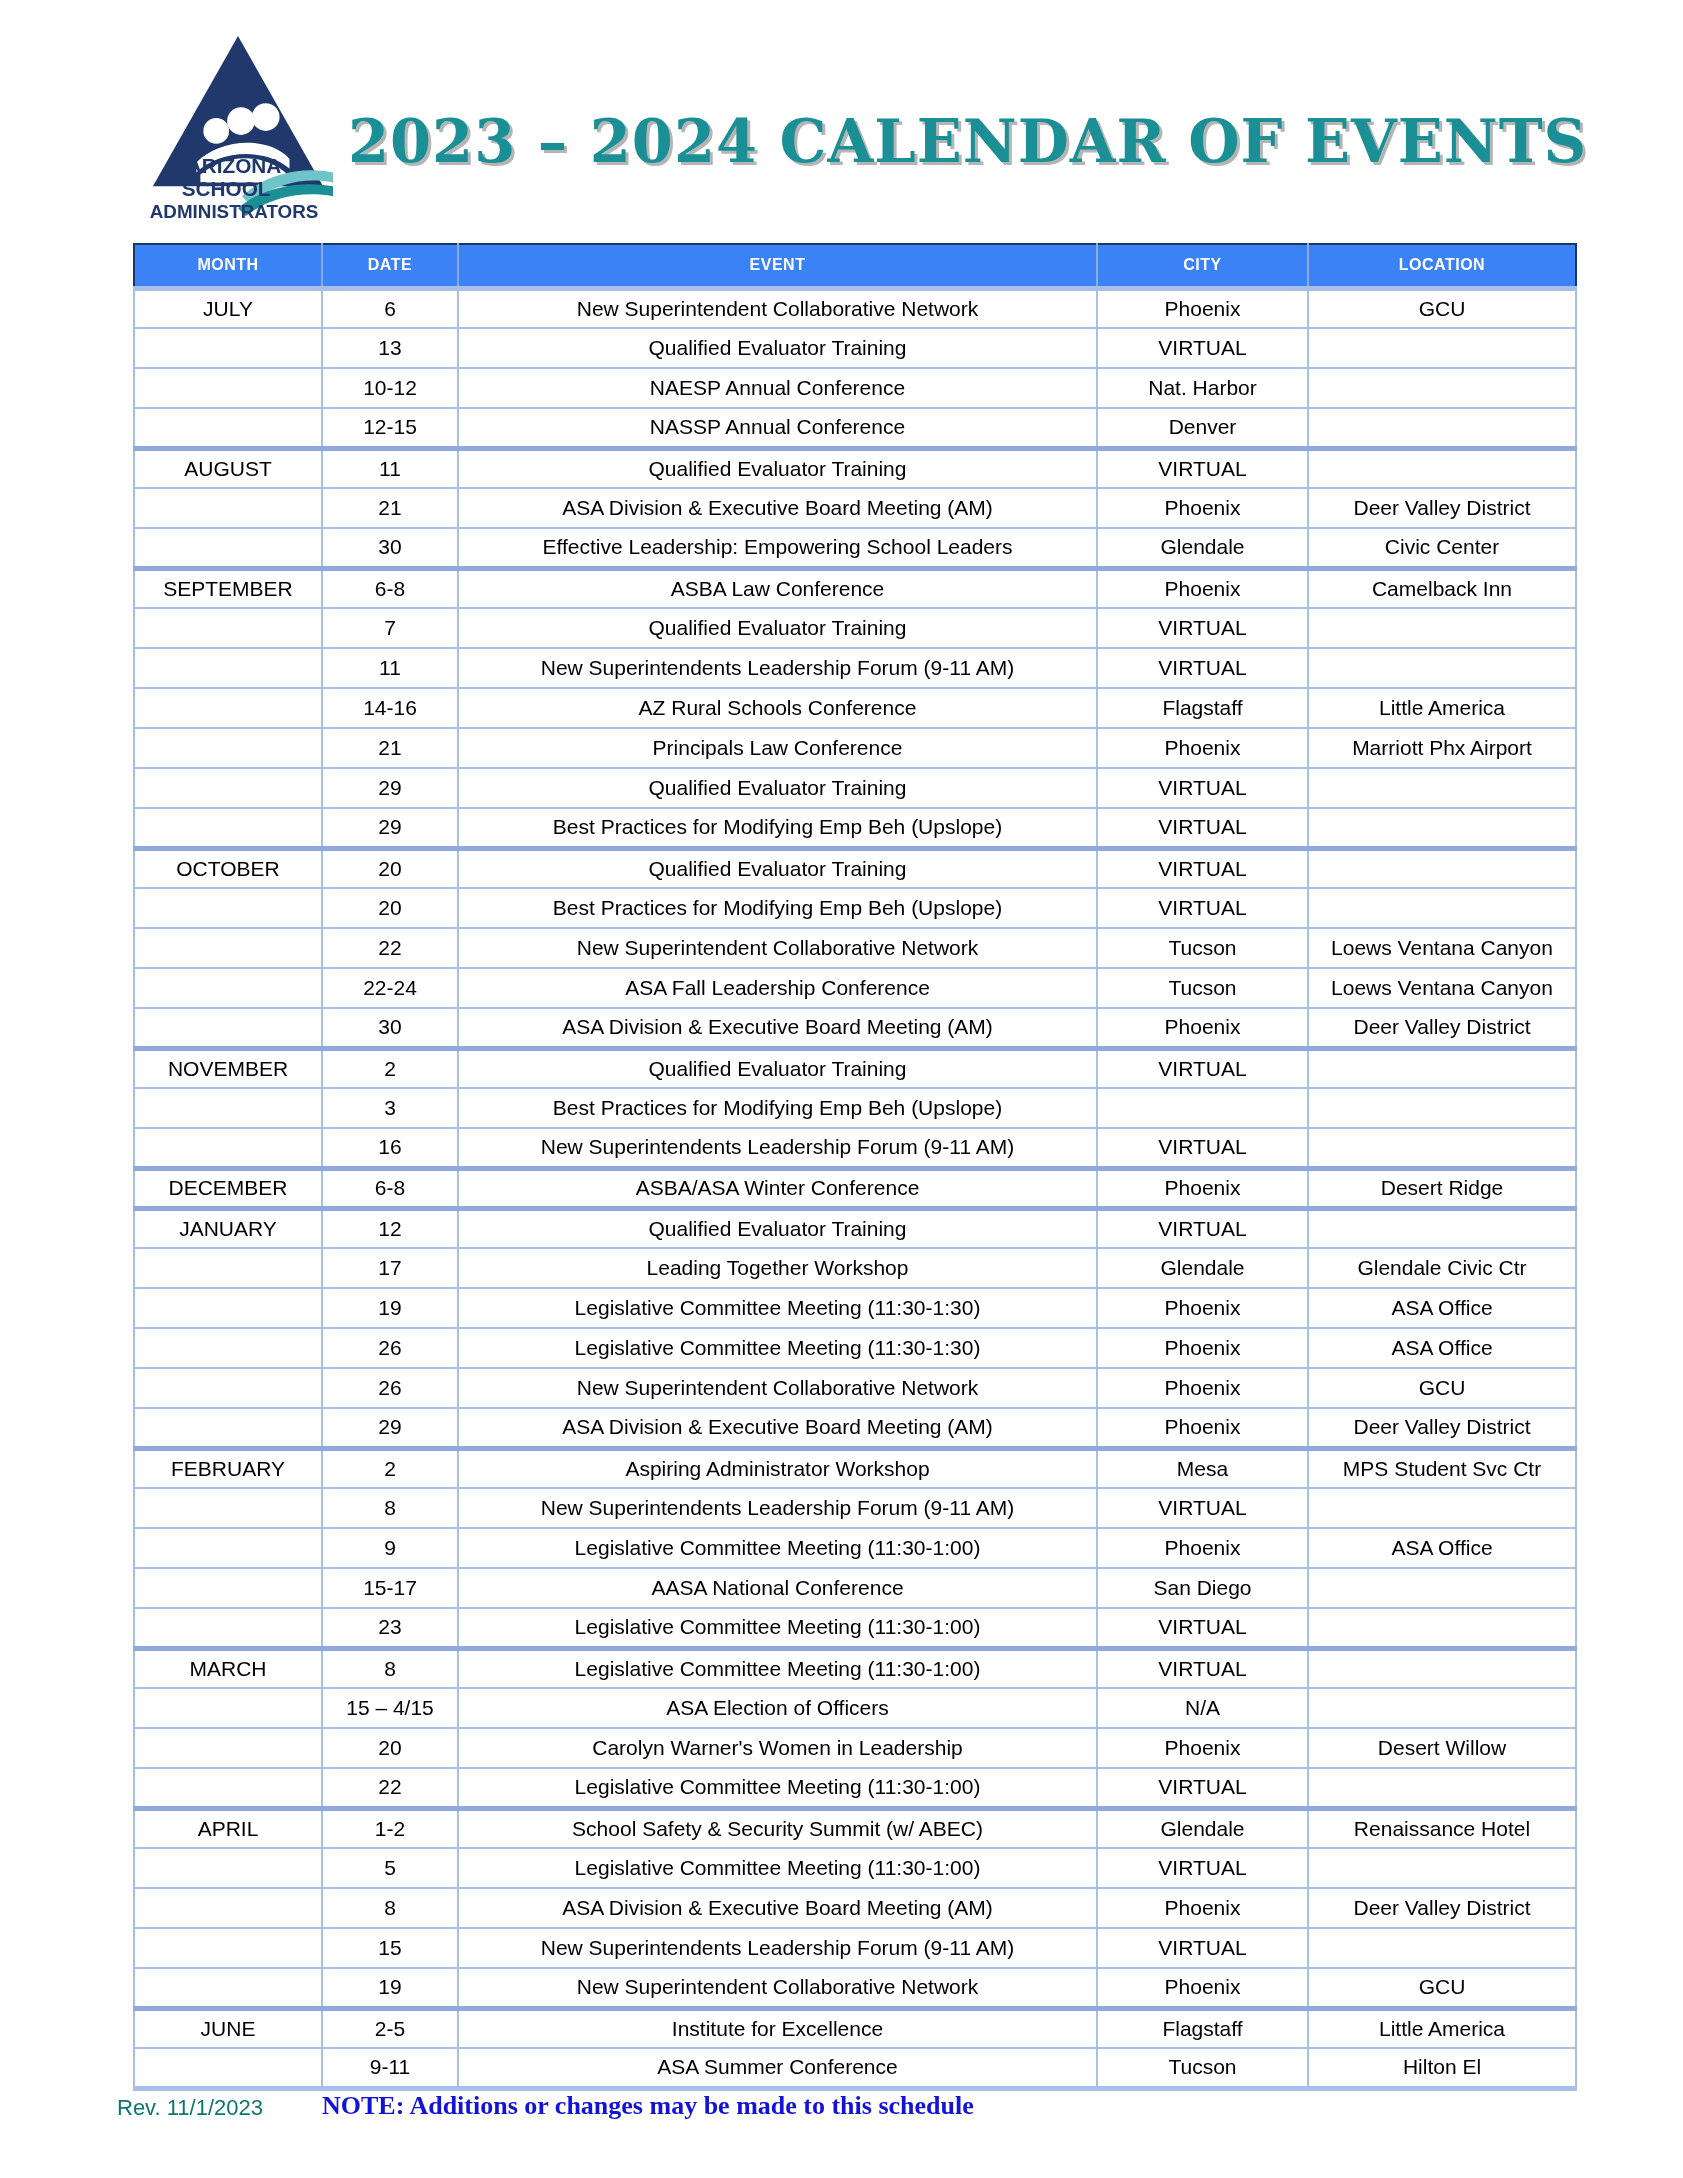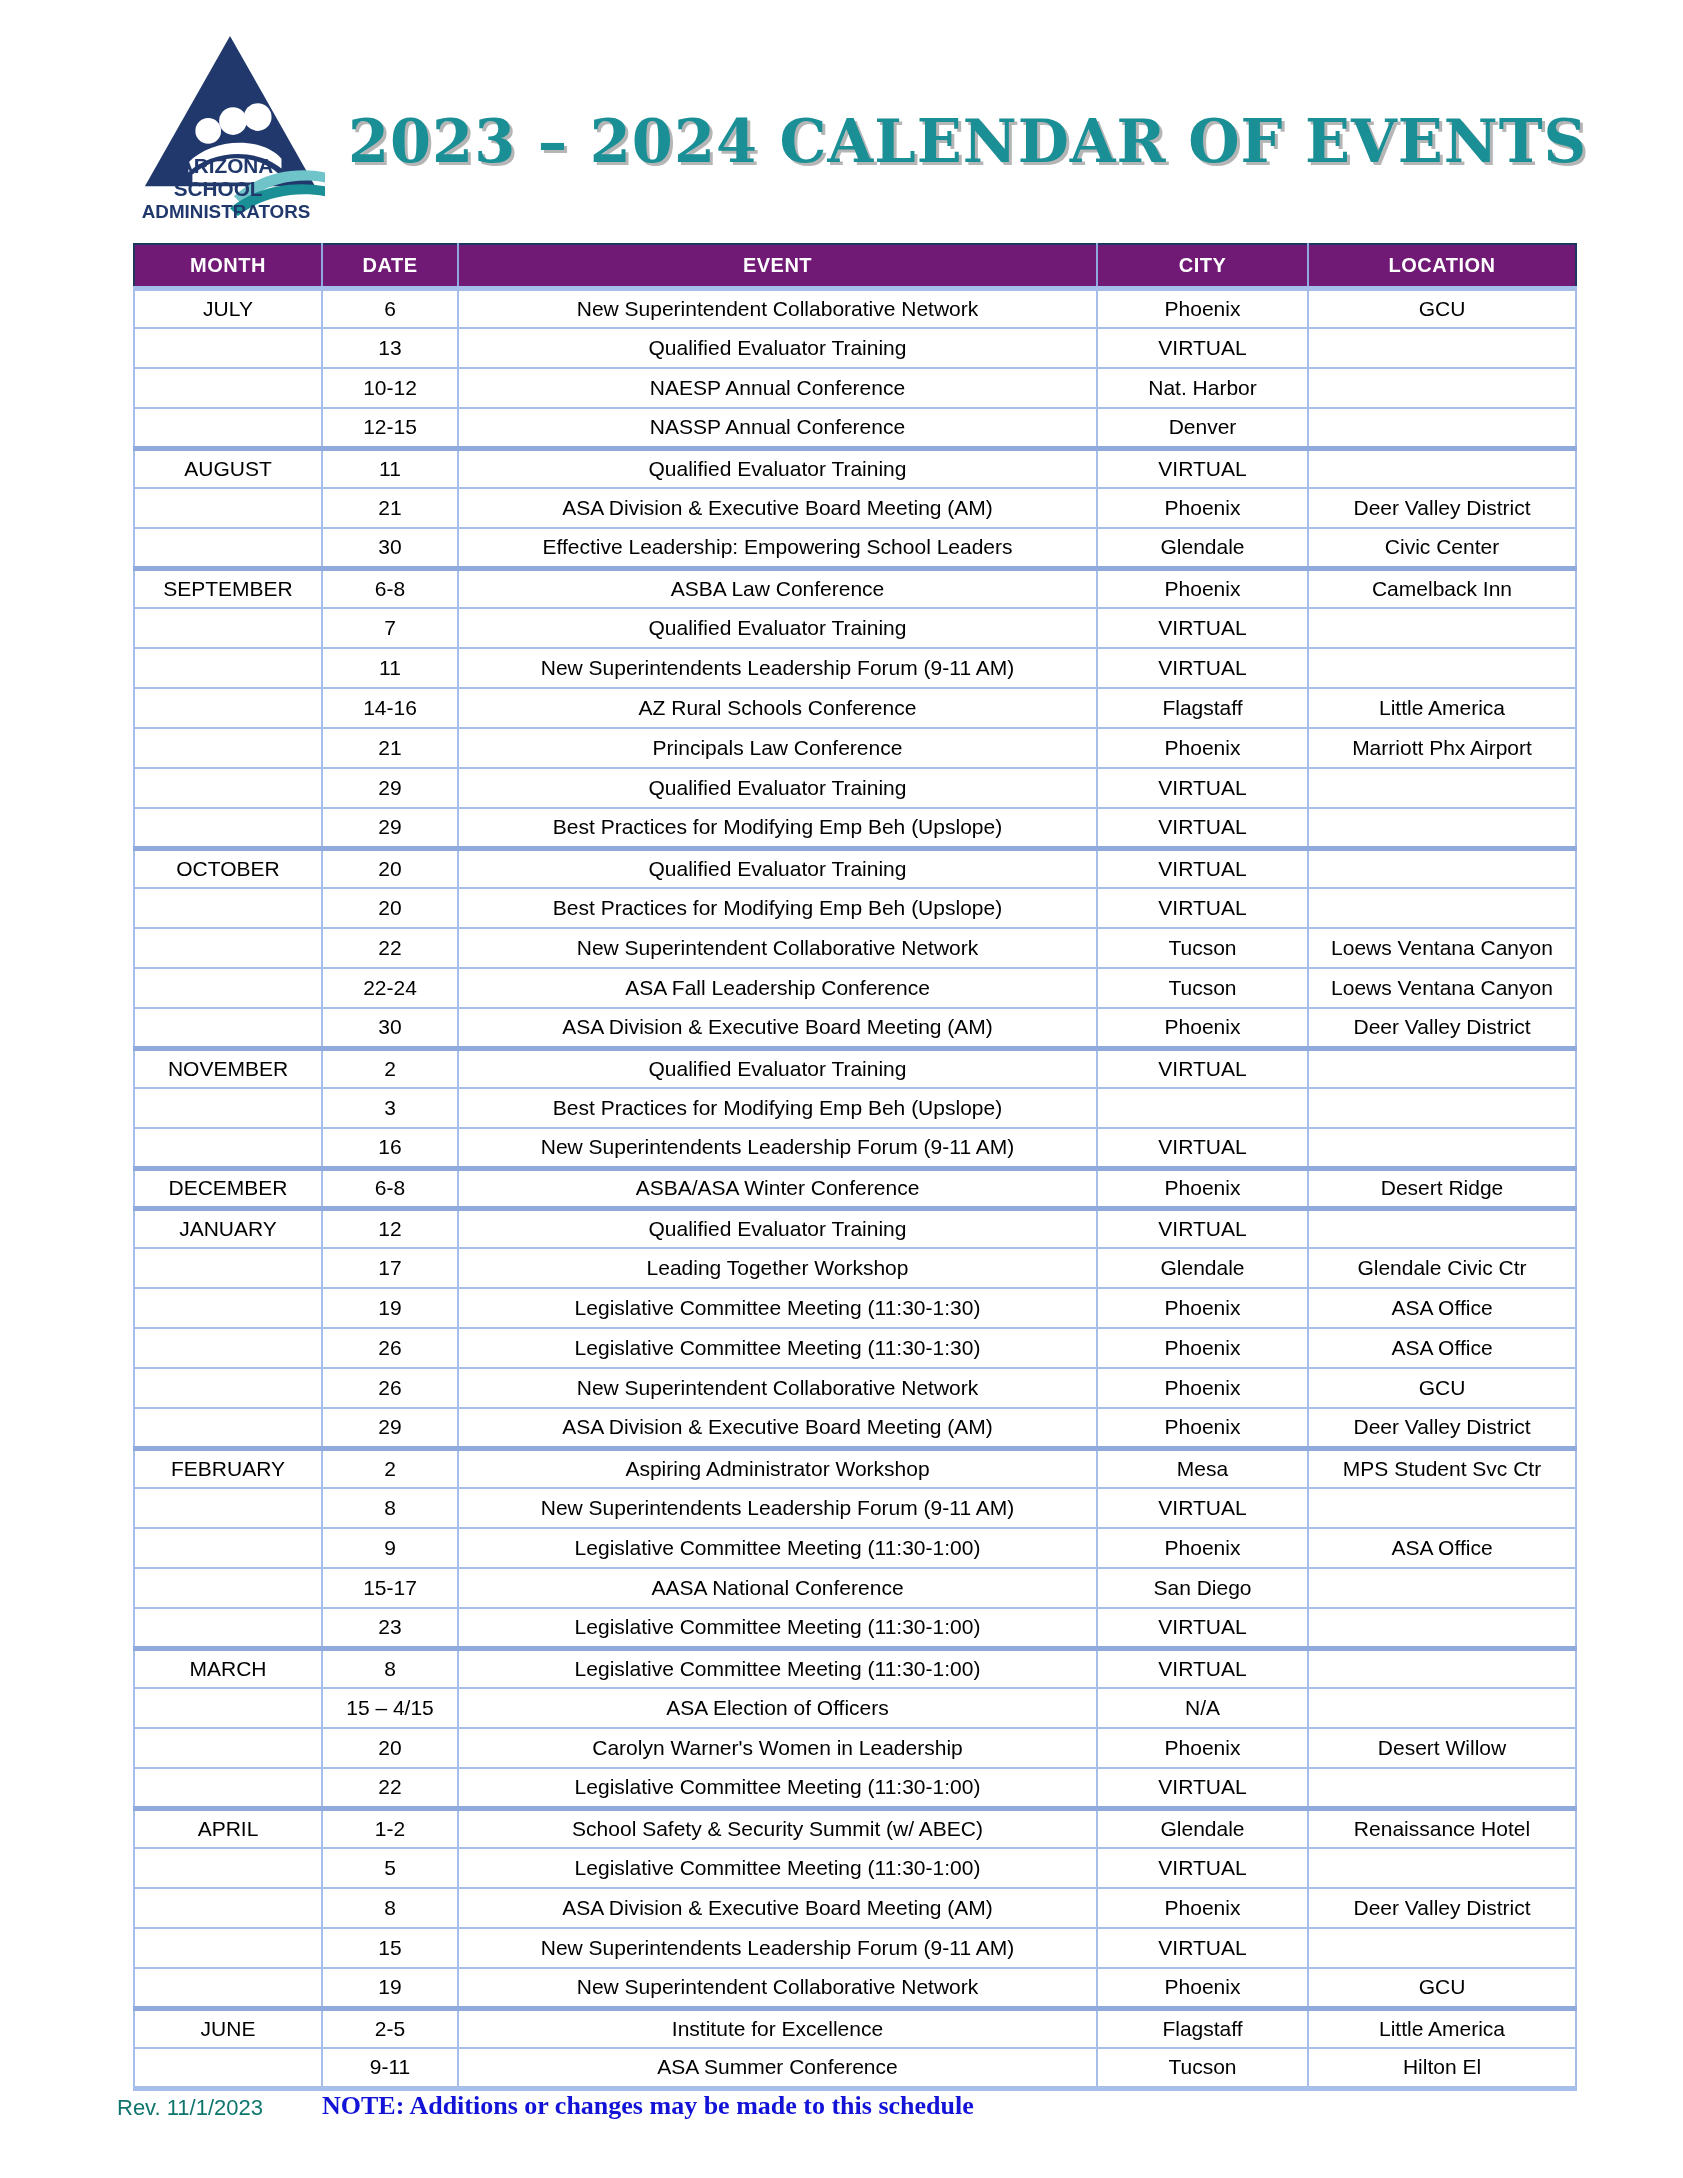--- a/index.html
+++ b/index.html
@@ -15,21 +15,21 @@
 
   
   #header {
     position: absolute;
     left: 0; top: 0;
     width: 1683px;
     height: 233px;
   }
   #logo-wrap {
     position: absolute;
-    left: 131px; top: 28px;
+    left: 139px; top: 28px;
     width: 198px; height: 193px;
   }
   #logo-svg { display: block; }
 
   #calendar-title {
     position: absolute;
     left: 348px;
     top: 107px;
     font-family: "DejaVu Serif", "Liberation Serif", serif;
     font-size: 59px;
@@ -52,23 +52,23 @@
     table-layout: fixed;
     width: 1441px;
   }
   table.cal col.c-month { width: 188px; }
   table.cal col.c-date  { width: 136px; }
   table.cal col.c-event { width: 639px; }
   table.cal col.c-city  { width: 211px; }
   table.cal col.c-loc   { width: 268px; }
 
   table.cal thead th {
-    background: #701a75;
+    background: #3b82f6;
     color: #ffffff;
-    font-size: 20px;
+    font-size: 16px;
     font-weight: bold;
     letter-spacing: 0.5px;
     height: 44px;
     padding: 0 4px;
     border-left: 2px solid #8fa9dd;
     border-right: 2px solid #8fa9dd;
     border-top: 2px solid #1c3762;
     border-bottom: 2px solid #1c3762;
   }
   table.cal thead th:first-child { border-left: 2px solid #1c3762; }

